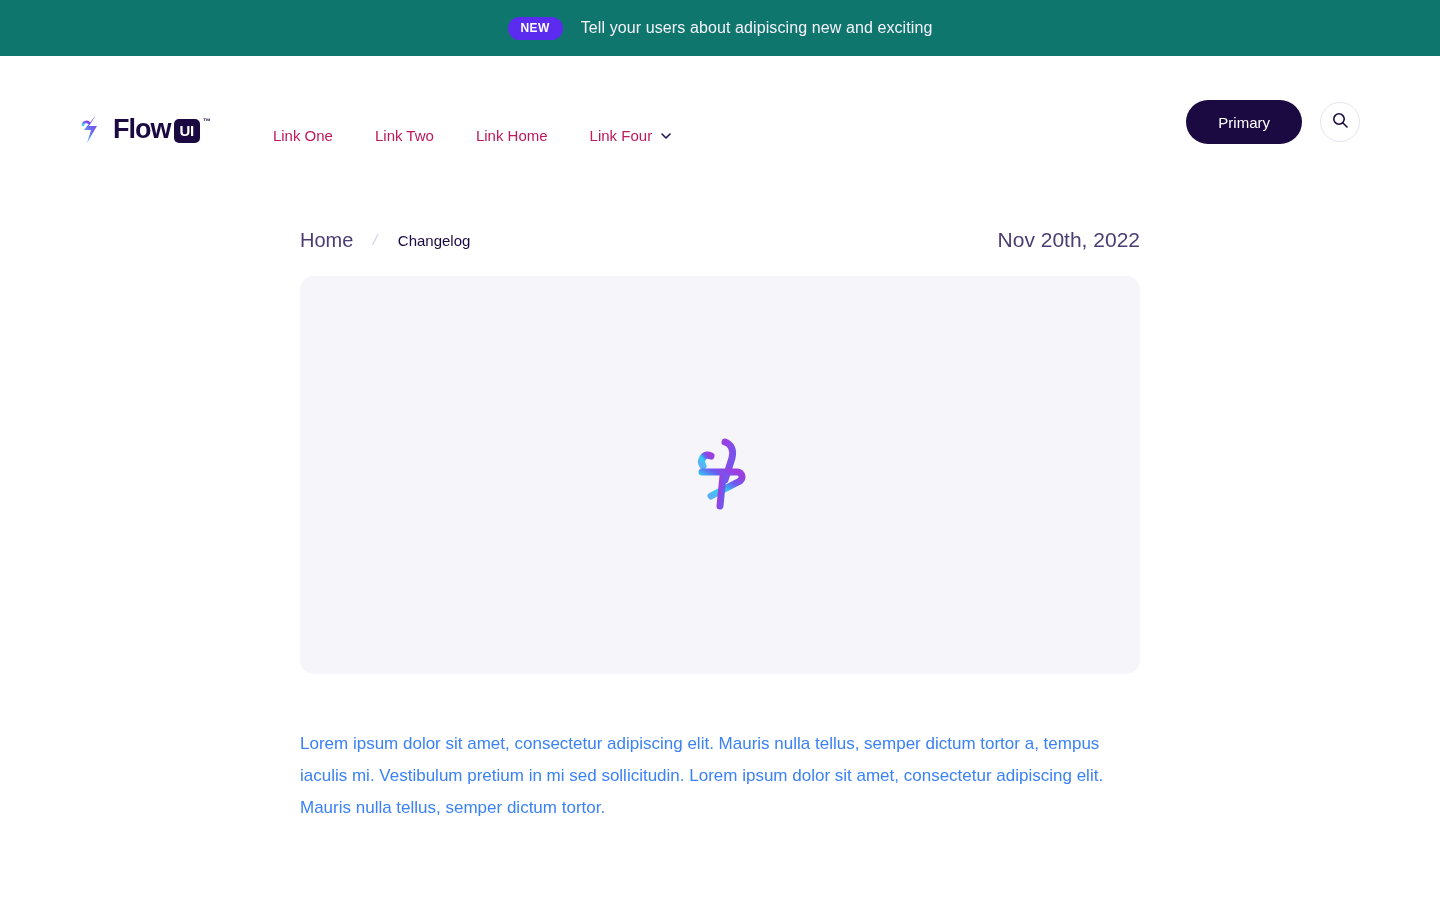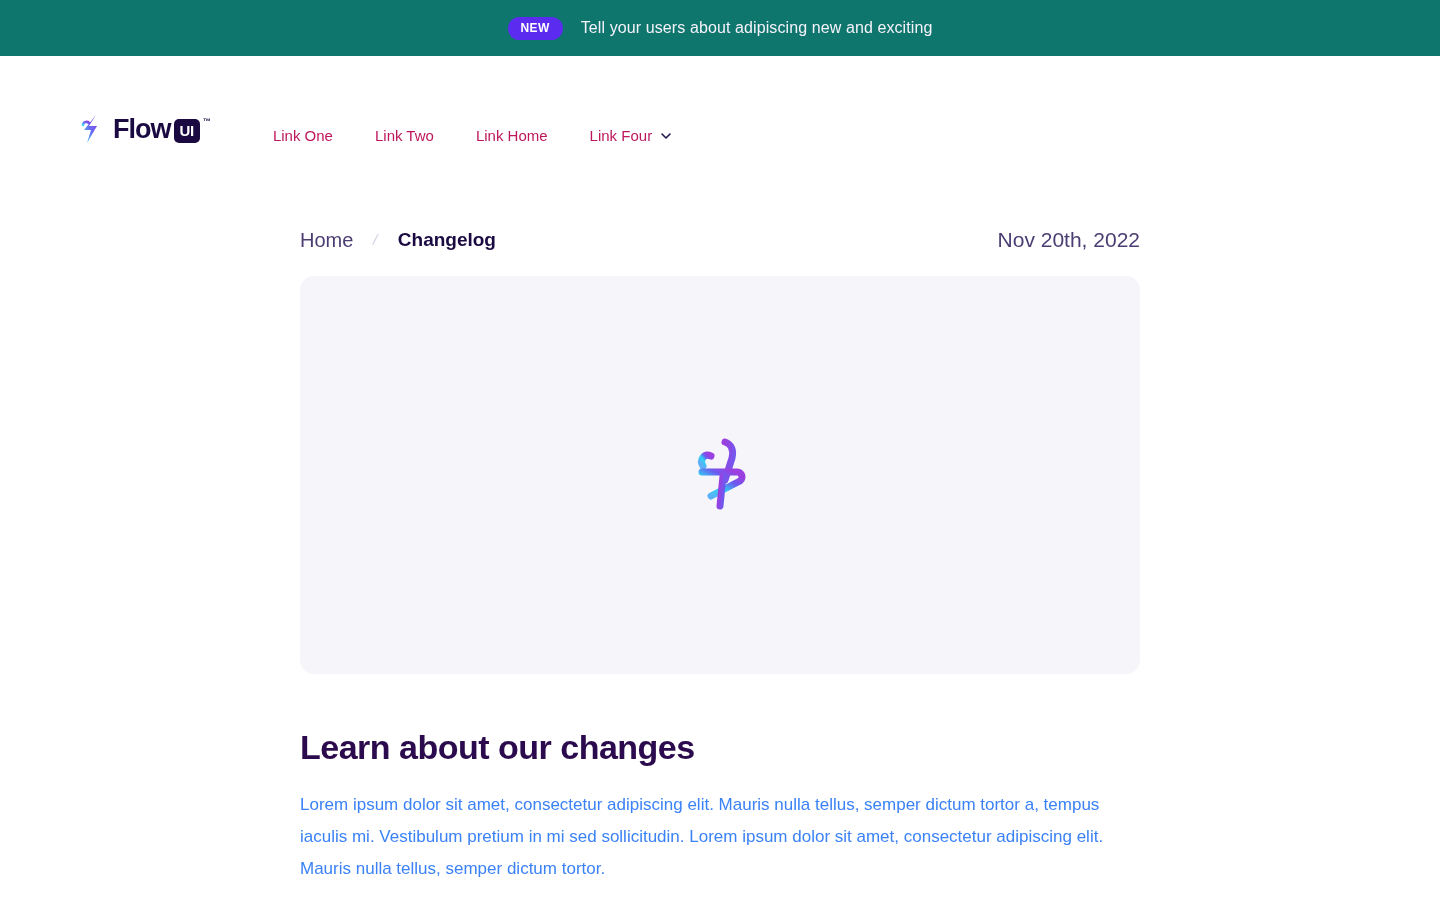--- a/index.html
+++ b/index.html
@@ -142,23 +142,23 @@
     color: #4B3D73;
     text-decoration: none;
     cursor: pointer;
   }
   .crumb-sep {
     color: #D8D5E4;
     font-size: 16px;
     transform: rotate(12deg);
   }
   .crumb-current {
-    font-size: 19px;
+    font-size: 15px;
     color: #1B0A42;
-    font-weight: 700;
+    font-weight: 400;
   }
   .crumb-date {
     font-size: 21px;
     color: #4B3D73;
   }
 
   .media-card {
     height: 398px;
     background: #F5F5FA;
     border-radius: 14px;
@@ -226,20 +226,31 @@
     <a class="nav-link">
       <span>Link Four</span>
       <span>
         <svg class="chevron" viewBox="0 0 10 6">
             <path d="M1 1 L5 5 L9 1" stroke="#231350" stroke-width="1.6" fill="none" stroke-linecap="round" stroke-linejoin="round"></path>
           </svg>
       </span>
     </a>
   </nav>
 
+  <div class="header-right">
+    <button class="btn-primary">Primary</button>
+    <button class="btn-search">
+      <span>
+        <svg width="17" height="17" viewBox="0 0 17 17">
+          <circle cx="7" cy="7" r="5.2" stroke="#1B0A42" stroke-width="1.6" fill="none"></circle>
+          <line x1="11" y1="11" x2="15" y2="15" stroke="#1B0A42" stroke-width="1.6" stroke-linecap="round"></line>
+        </svg>
+      </span>
+    </button>
+  </div>
 
 </header>
 
 <main class="main">
 
   <div class="crumb-row">
     <div class="breadcrumb">
       <a class="crumb-home">Home</a>
       <span class="crumb-sep">/</span>
       <span class="crumb-current">Changelog</span>
@@ -263,16 +274,15 @@
           </linearGradient>
         </defs>
         <path d="M38 6 C44 8, 47 14, 45 22 L38 44" stroke="url(#lg3)" stroke-width="7" fill="none" stroke-linecap="round"></path>
         <path d="M16 30 C12 24, 17 17, 24 20" stroke="url(#lg2)" stroke-width="7" fill="none" stroke-linecap="round"></path>
         <path d="M15 36 L50 36 C56 36, 57 44, 51 46 L24 60" stroke="url(#lg2)" stroke-width="7" fill="none" stroke-linecap="round" stroke-linejoin="round"></path>
         <path d="M36 40 L33 70" stroke="url(#lg3)" stroke-width="7" fill="none" stroke-linecap="round"></path>
       </svg>
     </span>
   </div>
 
-  <h1 class="article-title">Learn about our changes</h1>
   <p class="article-body">Lorem ipsum dolor sit amet, consectetur adipiscing elit. Mauris nulla tellus, semper dictum tortor a, tempus iaculis mi. Vestibulum pretium in mi sed sollicitudin. Lorem ipsum dolor sit amet, consectetur adipiscing elit. Mauris nulla tellus, semper dictum tortor.</p>
 
 </main>
 
 </body></html>

